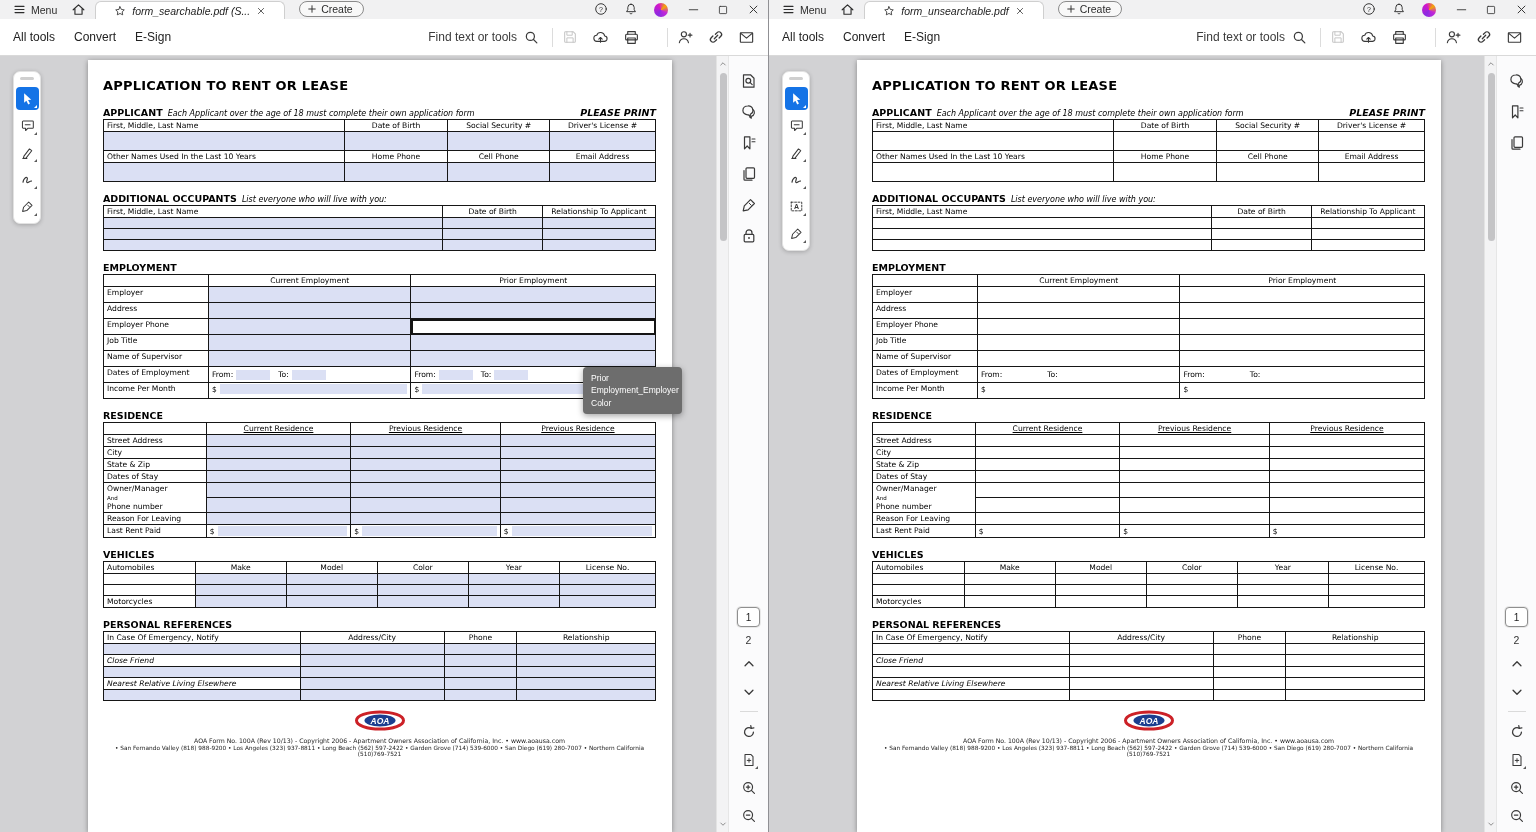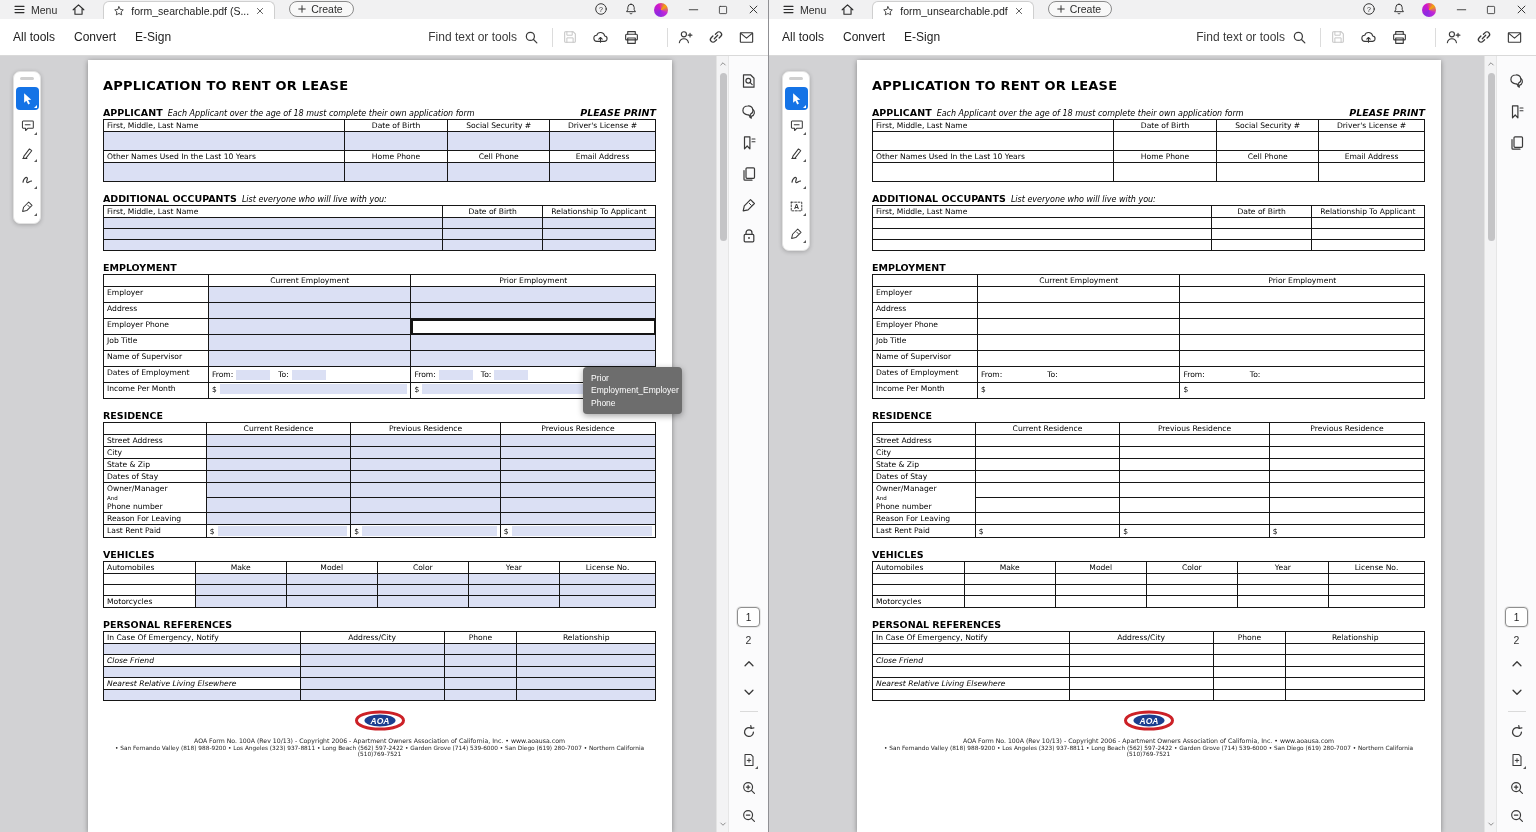--- a/index.html
+++ b/index.html
@@ -8,21 +8,21 @@
   .screen { display:flex; width:1536px; height:832px; }
 
   
   .win { width:768px; height:832px; display:flex; flex-direction:column; background:#15803d; position:relative; }
   .win.right { border-left:1px solid #909094; }
 
   .titlebar { height:19px; flex:0 0 19px; background:#f1f1f2; display:flex; align-items:flex-end; font-size:10.5px; color:#2c2c2c; }
   .menu-btn { display:flex; align-items:center; gap:5px; padding:0 8px 3px 13px; cursor:default; }
   .home-ic { margin:0 9px 2px 6px; }
   .tab { display:flex; align-items:center; gap:6px; background:#fff; border:1px solid #cfcfcf; border-bottom:none;
-         border-radius:6px 6px 0 0; height:18px; padding:0 9px; margin-left:8px; min-width:150px; }
+         border-radius:6px 6px 0 0; height:18px; padding:0 18px; margin-left:0; min-width:150px;font-style:italic; }
   .tab-title { font-size:10.5px; color:#1d1d1d; white-space:nowrap; }
   .create-btn { display:flex; align-items:center; gap:4px; border:1px solid #8b8b8b; border-radius:10px;
                 padding:1px 10px 1px 7px; font-size:10.5px; margin:0 0 2px 14px; background:#f8f8f8; }
   .tb-spacer { flex:1; }
   .tbic-top { margin:0 8px 3px; color:#2c2c2c; }
   .avatar { width:14px; height:14px; border-radius:50%; margin:0 10px 2px 8px;
             background:conic-gradient(from 210deg,#8a2be2,#d516c8 35%,#f5a800 55%,#c326d8 75%,#8a2be2); }
   .winctl { width:30px; display:flex; justify-content:center; padding-bottom:3px; color:#333; }
 
   .toolbar { height:37px; flex:0 0 37px; background:#fff; border-bottom:1px solid #d9d9d9;
@@ -77,21 +77,21 @@
   .sec-note { font-style:italic; font-size:8px; white-space:nowrap; }
   .print-hint { margin-left:auto; font-weight:bold; font-style:italic; font-size:9.5px; }
   .sec-gap { margin-top:11px; }
   .ftable { width:100%; border-collapse:collapse; table-layout:fixed; }
   .ftable th, .ftable td { border:1px solid #161616; font-weight:normal; font-size:7.6px;
                            padding:1px 3px; overflow:hidden; white-space:nowrap; text-align:center; vertical-align:top; }
   .ftable th.left, .ftable td.lbl { text-align:left; }
   .t-app th { height:12px; } .t-app td.fc { height:19px; }
   .t-occ th { height:11px; } .t-occ td { height:11px; }
   .t-emp th { height:12px; } .t-emp td { height:16px; }
-  .t-res th { height:12px; } .t-res td { height:12px; }
+  .t-res th { height:12px;text-decoration:underline; } .t-res td { height:12px; }
   .t-veh th { height:11px; } .t-veh td { height:11px; }
   .t-ref th { height:11px; } .t-ref td { height:11px;font-style:italic; }
   td.blue { background:#dbe0f4; }
   td.focused { outline:2.5px solid #141414; outline-offset:-2.5px; background:#fff !important; }
   td.lbl { font-size:7.6px; }
   td.multi { white-space:normal; line-height:1.2; }
   .tiny { font-size:5.5px; }
   td.dates { text-align:left; font-size:7.6px; padding-top:3px; }
   .dlbl { margin-right:3px; }
   .mini { display:inline-block; width:34px; height:10px; margin-right:8px; vertical-align:middle; }
@@ -717,21 +717,21 @@
             <div class="rail-btn">
               <span class="i i16">
                 <svg viewBox="0 0 18 18">
                   <circle cx="8" cy="8" r="5" fill="none" stroke="currentColor" stroke-linecap="round" stroke-linejoin="round" stroke-width="1.3"></circle>
                   <path d="M11.7 11.7l3.4 3.4M6 8h4" fill="none" stroke="currentColor" stroke-linecap="round" stroke-linejoin="round" stroke-width="1.3"></path>
                 </svg>
               </span>
             </div>
           </div>
         </aside>
-      <div class="tooltip">Prior Employment_Employer Phone</div>
+      <div class="tooltip">Prior Employment_Employer Color</div>
     </div>
   </section>
 
   <section class="win right">
     <header class="titlebar">
       <div class="menu-btn">
         <span class="i i13">
             <svg viewBox="0 0 16 16">
               <path d="M2.5 4.2h11M2.5 8h11M2.5 11.8h11" fill="none" stroke="currentColor" stroke-linecap="round" stroke-linejoin="round" stroke-width="1.4"></path>
             </svg>

